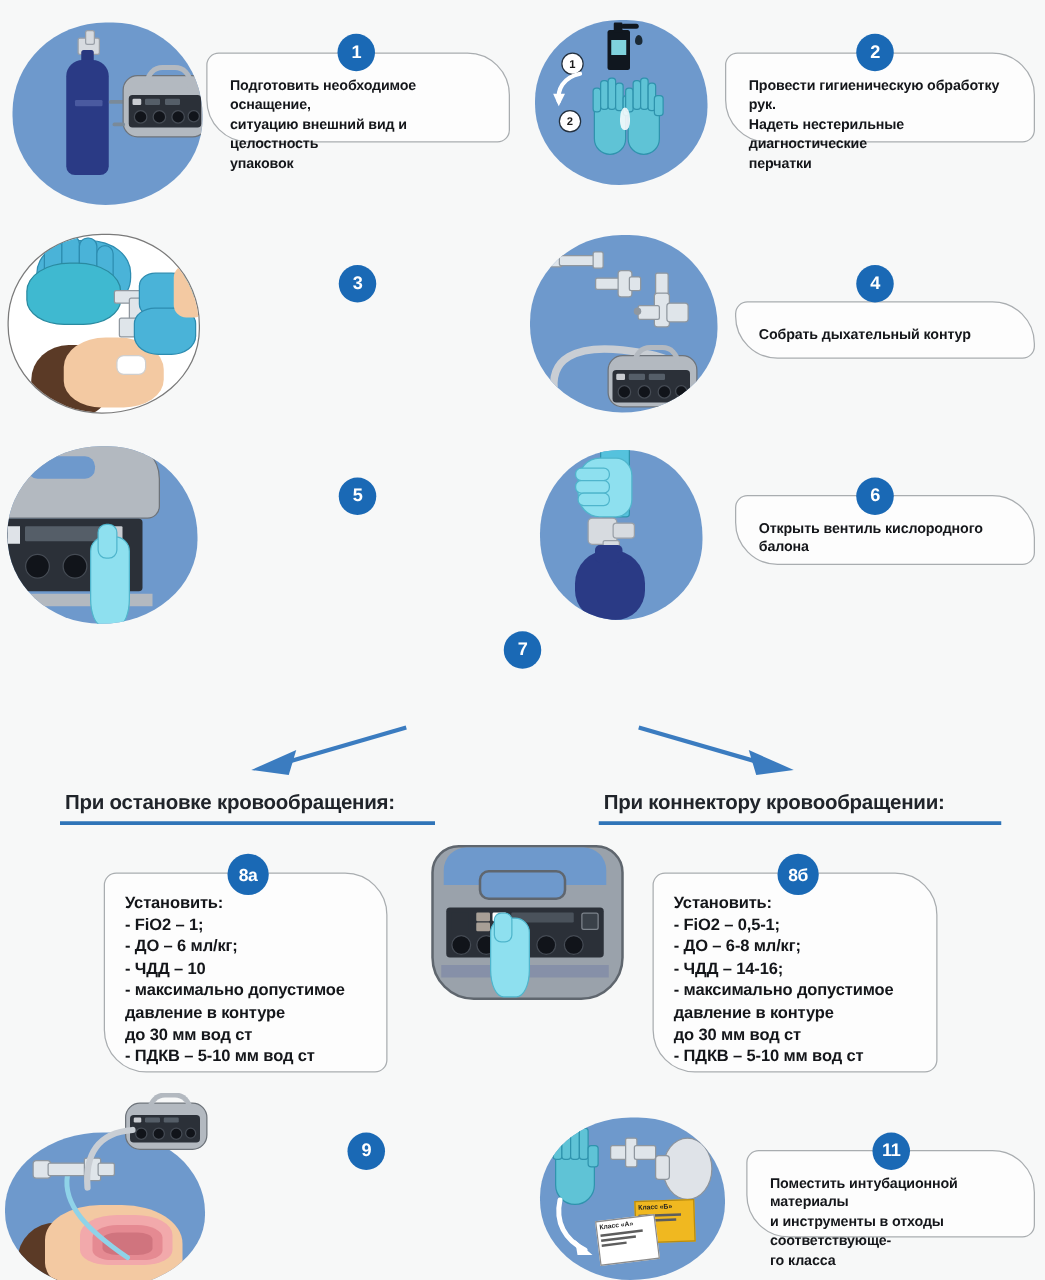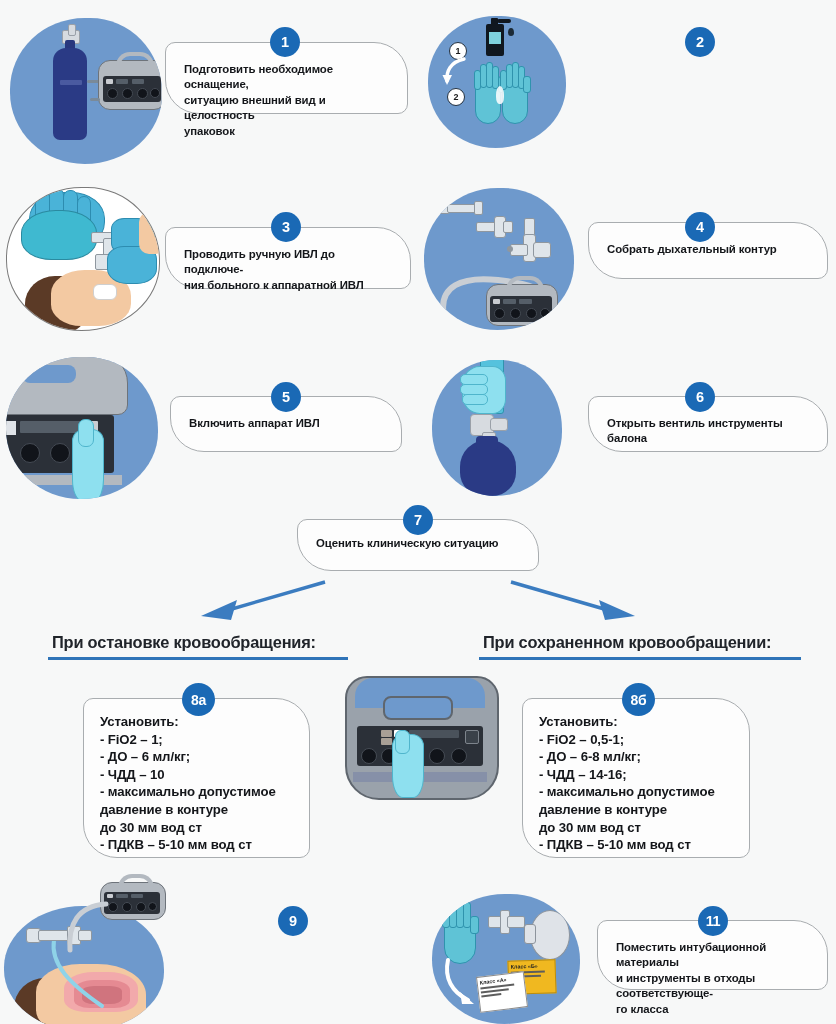--- a/index.html
+++ b/index.html
@@ -165,43 +165,44 @@
     <div class="obj glove" style="left:70px;top:60px;width:6px;height:15px;border-radius:3px;"></div>
     <div class="obj glove" style="left:74px;top:62px;width:24px;height:44px;border-radius:8px 8px 14px 14px;"></div>
     <div class="obj glove" style="left:72px;top:54px;width:5px;height:18px;border-radius:3px;"></div>
     <div class="obj glove" style="left:78px;top:48px;width:5px;height:22px;border-radius:3px;"></div>
     <div class="obj glove" style="left:84px;top:46px;width:5px;height:24px;border-radius:3px;"></div>
     <div class="obj glove" style="left:90px;top:50px;width:5px;height:21px;border-radius:3px;"></div>
     <div class="obj glove" style="left:95px;top:60px;width:6px;height:15px;border-radius:3px;"></div>
     <div class="obj" style="left:68px;top:70px;width:8px;height:18px;background:#ffffff;border-radius:50% 50% 40% 40%;opacity:.85;"></div>
   </div>
   <div class="badge" style="left:685px;top:27px;">2</div>
+  <div class="card" style="left:580px;top:42px;width:248px;height:72px;">
+    <div class="card-text">Провести гигиеническую обработку рук.
+Надеть нестерильные диагностические
+перчатки</div>
+  </div>
 
   <div class="illus white" style="left:6px;top:187px;width:152px;height:142px;">
     <div class="obj hair" style="left:18px;top:88px;width:60px;height:56px;border-radius:50% 12% 30% 40%;"></div>
     <div class="obj skin" style="left:44px;top:82px;width:80px;height:56px;border-radius:42% 46% 40% 38%;"></div>
     <div class="obj" style="left:86px;top:96px;width:22px;height:14px;background:#fff;border:1px solid #cfcfcf;border-radius:6px;"></div>
     <div class="obj hand-blue" style="left:22px;top:4px;width:74px;height:58px;border-radius:46% 46% 52% 52%;"></div>
     <div class="obj hand-blue" style="left:28px;top:2px;width:13px;height:36px;border-radius:7px;"></div>
     <div class="obj hand-blue" style="left:42px;top:0px;width:13px;height:40px;border-radius:7px;"></div>
     <div class="obj hand-blue" style="left:56px;top:2px;width:13px;height:38px;border-radius:7px;"></div>
     <div class="obj hand-blue" style="left:70px;top:8px;width:12px;height:32px;border-radius:7px;"></div>
     <div class="obj bag" style="left:14px;top:22px;width:74px;height:48px;"></div>
     <div class="obj conn" style="left:84px;top:44px;width:20px;height:9px;"></div>
     <div class="obj conn" style="left:96px;top:50px;width:9px;height:20px;"></div>
     <div class="obj conn" style="left:88px;top:66px;width:24px;height:14px;"></div>
     <div class="obj hand-blue" style="left:104px;top:30px;width:42px;height:34px;border-radius:30% 40% 40% 30%;"></div>
     <div class="obj hand-blue" style="left:100px;top:58px;width:48px;height:36px;border-radius:34% 34% 40% 40%;"></div>
     <div class="obj skin" style="left:132px;top:24px;width:26px;height:42px;border-radius:10px;"></div>
   </div>
   <div class="badge" style="left:271px;top:212px;">3</div>
-  <div class="card" style="left:165px;top:227px;width:246px;height:62px;">
-    <div class="card-text">Проводить ручную ИВЛ до подключе-
-ния больного к аппаратной ИВЛ</div>
-  </div>
 
   <div class="illus" style="left:424px;top:188px;width:150px;height:142px;">
     <div class="obj conn" style="left:14px;top:14px;width:10px;height:10px;"></div>
     <div class="obj conn" style="left:23px;top:16px;width:28px;height:7px;"></div>
     <div class="obj conn" style="left:50px;top:13px;width:7px;height:12px;"></div>
     <div class="obj conn" style="left:52px;top:34px;width:20px;height:8px;"></div>
     <div class="obj conn" style="left:70px;top:28px;width:10px;height:20px;border-radius:3px;"></div>
     <div class="obj conn" style="left:79px;top:33px;width:8px;height:10px;"></div>
     <div class="obj conn" style="left:100px;top:30px;width:9px;height:16px;"></div>
     <div class="obj conn" style="left:99px;top:46px;width:11px;height:26px;border-radius:3px;"></div>
@@ -216,78 +217,72 @@
     <div class="obj vent-panel" style="left:66px;top:108px;width:62px;height:26px;"></div>
     <div class="obj vent-btn" style="left:69px;top:111px;width:7px;height:5px;"></div>
     <div class="obj vent-screen" style="left:79px;top:111px;width:13px;height:5px;"></div>
     <div class="obj vent-screen" style="left:95px;top:111px;width:13px;height:5px;"></div>
     <div class="obj vent-knob" style="left:70px;top:120px;width:9px;height:9px;"></div>
     <div class="obj vent-knob" style="left:86px;top:120px;width:9px;height:9px;"></div>
     <div class="obj vent-knob" style="left:102px;top:120px;width:9px;height:9px;"></div>
     <div class="obj vent-knob" style="left:116px;top:120px;width:8px;height:8px;"></div>
   </div>
   <div class="badge" style="left:685px;top:212px;">4</div>
-  <div class="card" style="left:588px;top:222px;width:240px;height:57px;">
+  <div class="card" style="left:588px;top:241px;width:240px;height:46px;">
     <div class="card-text">Собрать дыхательный контур</div>
   </div>
 
   <div class="illus" style="left:6px;top:357px;width:152px;height:142px;">
     <div class="obj" style="left:-10px;top:-4px;width:130px;height:60px;background:#b3b9c0;border:1.6px solid #6d737a;border-radius:0 30px 10px 0;"></div>
     <div class="obj" style="left:16px;top:8px;width:54px;height:18px;background:#6e99cc;border-radius:8px;"></div>
     <div class="obj vent-panel" style="left:-8px;top:58px;width:116px;height:58px;"></div>
     <div class="obj" style="left:0px;top:64px;width:10px;height:14px;background:#dfe3e8;"></div>
     <div class="obj vent-screen" style="left:14px;top:64px;width:62px;height:12px;"></div>
     <div class="obj vent-btn" style="left:80px;top:64px;width:12px;height:12px;"></div>
     <div class="obj vent-knob" style="left:14px;top:86px;width:18px;height:18px;"></div>
     <div class="obj vent-knob" style="left:44px;top:86px;width:18px;height:18px;"></div>
     <div class="obj vent-knob" style="left:74px;top:86px;width:18px;height:18px;"></div>
     <div class="obj" style="left:-10px;top:118px;width:126px;height:10px;background:#b3b9c0;"></div>
     <div class="obj hand-blue" style="left:66px;top:72px;width:30px;height:70px;border-radius:12px 12px 30% 30%;background:#8ee0ef;border-color:#4fb5cc;"></div>
     <div class="obj hand-blue" style="left:72px;top:62px;width:14px;height:26px;border-radius:7px;background:#8ee0ef;border-color:#4fb5cc;"></div>
   </div>
   <div class="badge" style="left:271px;top:382px;">5</div>
-  <div class="card" style="left:170px;top:396px;width:232px;height:56px;">
-    <div class="card-text">Включить аппарат ИВЛ</div>
-  </div>
 
   <div class="illus" style="left:432px;top:360px;width:130px;height:136px;">
     <div class="obj" style="left:48px;top:-6px;width:22px;height:58px;background:#55c2dd;border:1.4px solid #2f93ad;border-radius:3px;"></div>
     <div class="obj hand-blue" style="left:30px;top:6px;width:42px;height:46px;border-radius:40% 30% 30% 40%;background:#8ee0ef;border-color:#4fb5cc;"></div>
     <div class="obj" style="left:28px;top:14px;width:26px;height:9px;background:#8ee0ef;border:1.2px solid #4fb5cc;border-radius:5px;"></div>
     <div class="obj" style="left:28px;top:24px;width:26px;height:9px;background:#8ee0ef;border:1.2px solid #4fb5cc;border-radius:5px;"></div>
     <div class="obj" style="left:30px;top:34px;width:24px;height:9px;background:#8ee0ef;border:1.2px solid #4fb5cc;border-radius:5px;"></div>
     <div class="obj cyl-valve" style="left:38px;top:54px;width:22px;height:20px;border-radius:4px;"></div>
     <div class="obj cyl-valve" style="left:58px;top:58px;width:16px;height:11px;border-radius:3px;"></div>
     <div class="obj cyl-valve" style="left:50px;top:72px;width:12px;height:10px;"></div>
     <div class="obj" style="left:28px;top:80px;width:56px;height:56px;background:#2a3a85;border-radius:48% 48% 42% 42%;"></div>
     <div class="obj" style="left:44px;top:76px;width:22px;height:14px;background:#2a3a85;border-radius:4px;"></div>
   </div>
   <div class="badge" style="left:685px;top:382px;">6</div>
   <div class="card" style="left:588px;top:396px;width:240px;height:56px;">
-    <div class="card-text">Открыть вентиль инструменты балона</div>
+    <div class="card-text">Открыть вентиль кислородного балона</div>
   </div>
 
   <div class="badge" style="left:403px;top:505px;">7</div>
-  <div class="card" style="left:297px;top:519px;width:242px;height:52px;">
-    <div class="card-text" style="top:16px;">Оценить клиническую ситуацию</div>
-  </div>
 
   <svg class="arrow-svg" style="left:185px;top:578px;" width="145" height="48" viewBox="0 0 145 48">
     <line x1="140" y1="4" x2="40" y2="33" stroke="#3b7cc0" stroke-width="3.4"></line>
     <path d="M16 38 L52 22 L46 42 Z" fill="#3b7cc0"></path>
   </svg>
   <svg class="arrow-svg" style="left:506px;top:578px;" width="145" height="48" viewBox="0 0 145 48">
     <line x1="5" y1="4" x2="105" y2="33" stroke="#3b7cc0" stroke-width="3.4"></line>
     <path d="M129 38 L93 22 L99 42 Z" fill="#3b7cc0"></path>
   </svg>
 
   <div class="branch-head" style="left:52px;top:633px;">При остановке кровообращения:</div>
   <div class="branch-rule" style="left:48px;top:657px;width:300px;"></div>
 
-  <div class="branch-head" style="left:483px;top:633px;">При сохраненном кровообращении:</div>
+  <div class="branch-head" style="left:483px;top:633px;">При коннектору кровообращении:</div>
   <div class="branch-rule" style="left:479px;top:657px;width:322px;"></div>
 
   <div class="badge wide" style="left:182px;top:683px;">8а</div>
   <div class="card big" style="left:83px;top:698px;width:227px;height:160px;">
     <div class="card-text">Установить:
 - FiO2 – 1;
 - ДО – 6 мл/кг;
 - ЧДД – 10
 - максимально допустимое
 давление в контуре

